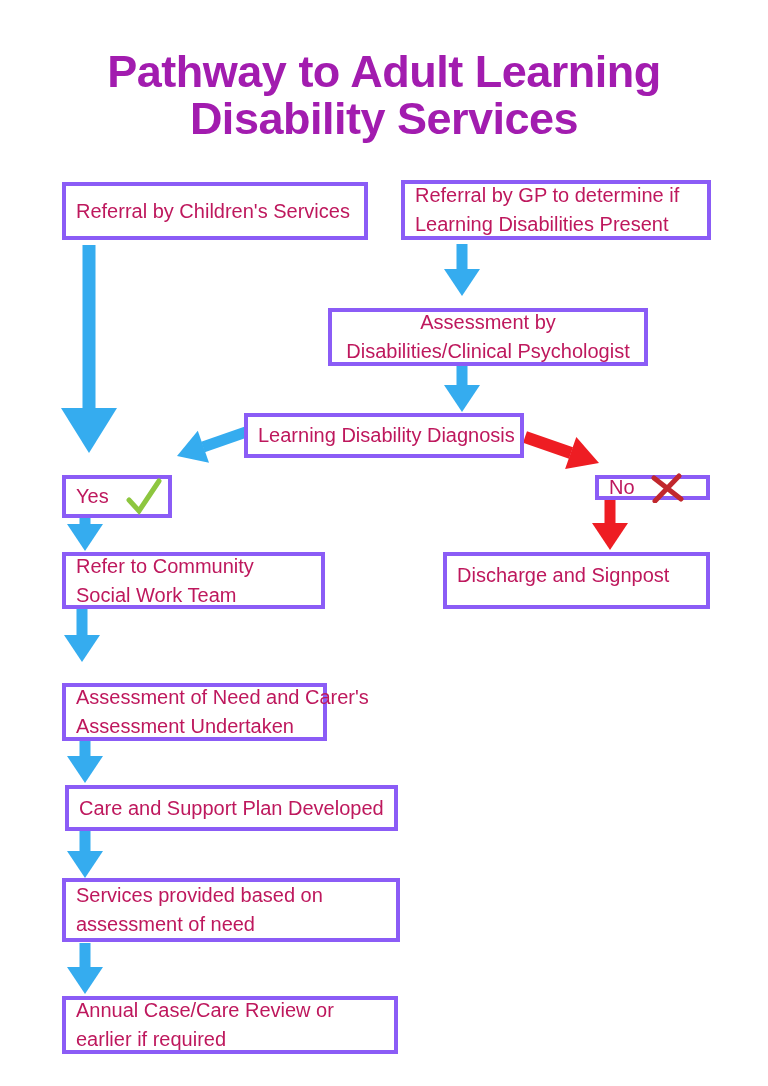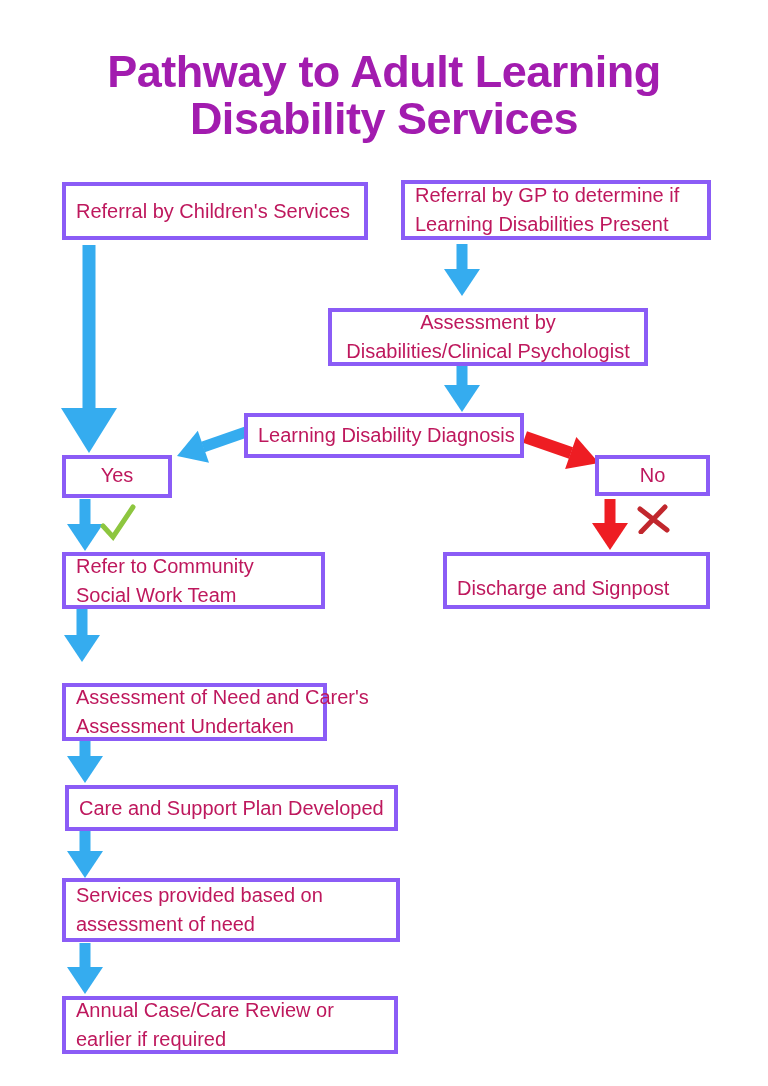--- a/index.html
+++ b/index.html
@@ -44,26 +44,27 @@
     color: #be185d;
     font-size: 20px;
     line-height: 29px;
     display: flex;
     flex-direction: column;
     justify-content: center;
     padding: 2px 10px;
   }
   .box .ln { display: block; white-space: nowrap; }
   .box.center { text-align: center; }
-  .box.top-align { justify-content: flex-end; padding-top: 11px; }
+  .box.top-align { justify-content: flex-start; padding-top: 5px; }
   .decision {
-    flex-direction: column;
+    flex-direction: row;
     align-items: center;
     justify-content: flex-start;
     gap: 14px;
+    margin-top: 20px;
   }
   .decision .mark-icon { flex: 0 0 auto; }
 </style>
 </head>
 <body>
 
 <div class="canvas">
 
   <h1 class="title">
     <span>Pathway to Adult Learning</span>
@@ -146,21 +147,21 @@
     <span class="ln">Learning Disability Diagnosis</span>
   </div>
 
   <div class="box decision" style="left:62px; top:455px; width:110px; height:43px;">
     <span>Yes</span>
     <svg class="mark-icon" width="40" height="38" viewBox="0 0 40 38">
       <path d="M6 22 L16 33 L36 3" fill="none" stroke="#8dc63f" stroke-width="5" stroke-linecap="round"></path>
     </svg>
   </div>
 
-  <div class="box decision" style="left:595px; top:455px; width:115px; height:41px;">
+  <div class="box decision" style="left:595px; top:455px; width:115px; height:25px;">
     <span>No</span>
     <svg class="mark-icon" width="36" height="30" viewBox="0 0 36 30">
       <path d="M5 5 L32 26 M30 3 L6 28" fill="none" stroke="#c1272d" stroke-width="5" stroke-linecap="round"></path>
     </svg>
   </div>
 
   <div class="box" style="left:62px; top:552px; width:263px; height:57px;">
     <span class="ln">Refer to Community</span>
     <span class="ln">Social Work Team</span>
   </div>

